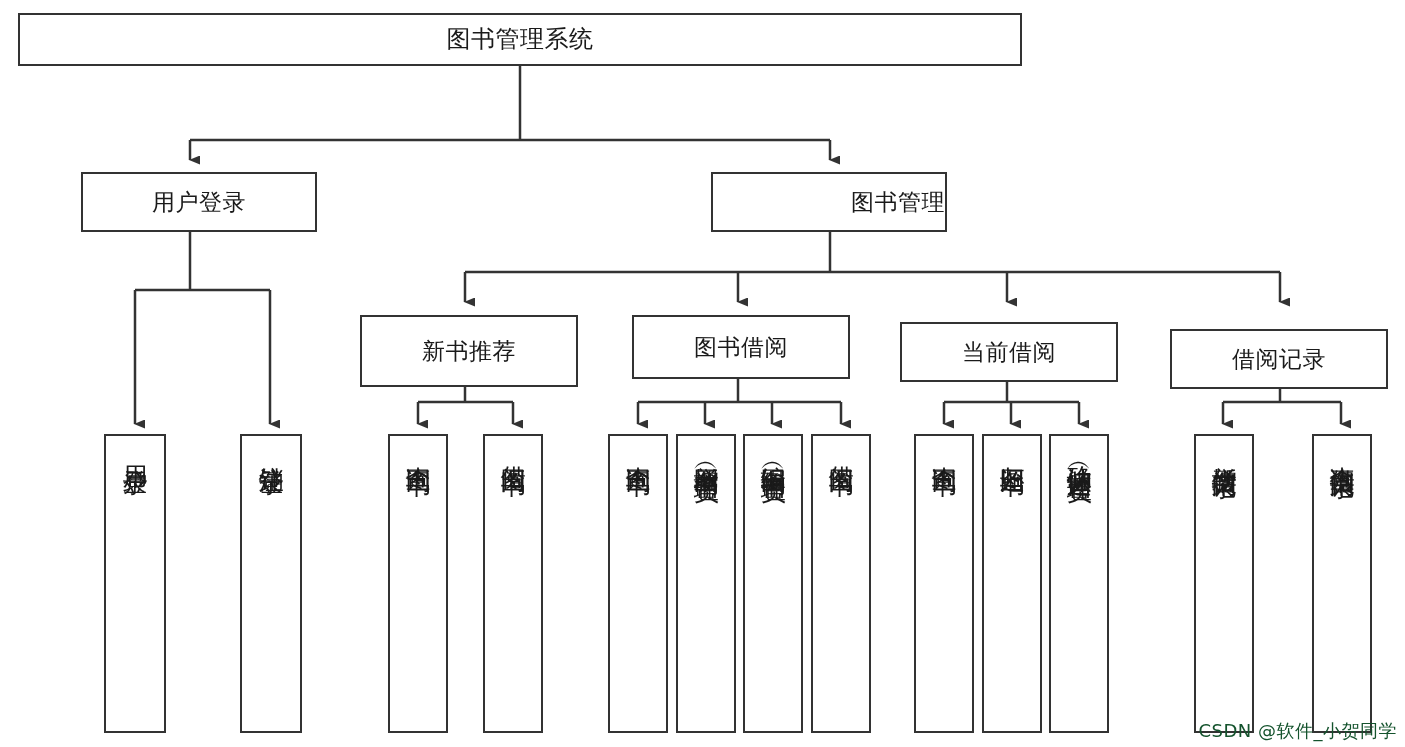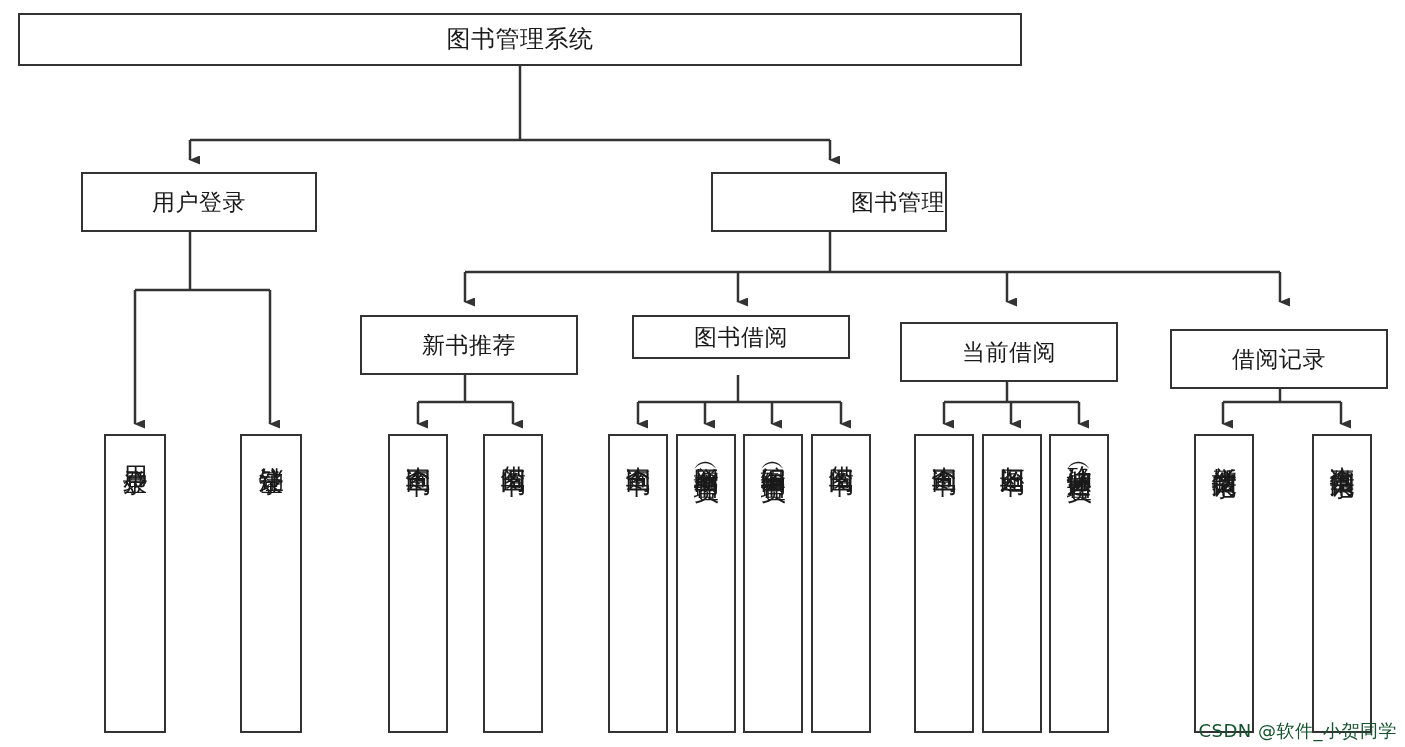--- a/index.html
+++ b/index.html
@@ -139,25 +139,25 @@
   </div>
 
   <div class="node horizontal" style="left:81px; top:172px; width:236px; height:60px;">
     <span class="node-label">用户登录</span>
   </div>
 
   <div class="node horizontal" style="left:711px; top:172px; width:236px; height:60px;justify-content:flex-end;">
     <span class="node-label">图书管理</span>
   </div>
 
-  <div class="node horizontal" style="left:360px; top:315px; width:218px; height:60px;">
+  <div class="node horizontal" style="left:360px; top:315px; width:218px; height:72px;">
     <span class="node-label">新书推荐</span>
   </div>
 
-  <div class="node horizontal" style="left:632px; top:315px; width:218px; height:44px;">
+  <div class="node horizontal" style="left:632px; top:315px; width:218px; height:64px;">
     <span class="node-label">图书借阅</span>
   </div>
 
   <div class="node horizontal" style="left:900px; top:322px; width:218px; height:60px;">
     <span class="node-label">当前借阅</span>
   </div>
 
   <div class="node horizontal" style="left:1170px; top:329px; width:218px; height:60px;">
     <span class="node-label">借阅记录</span>
   </div>

